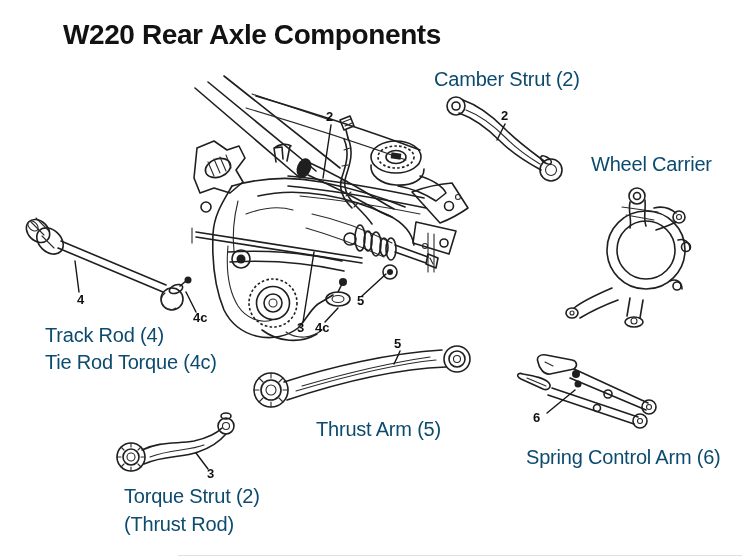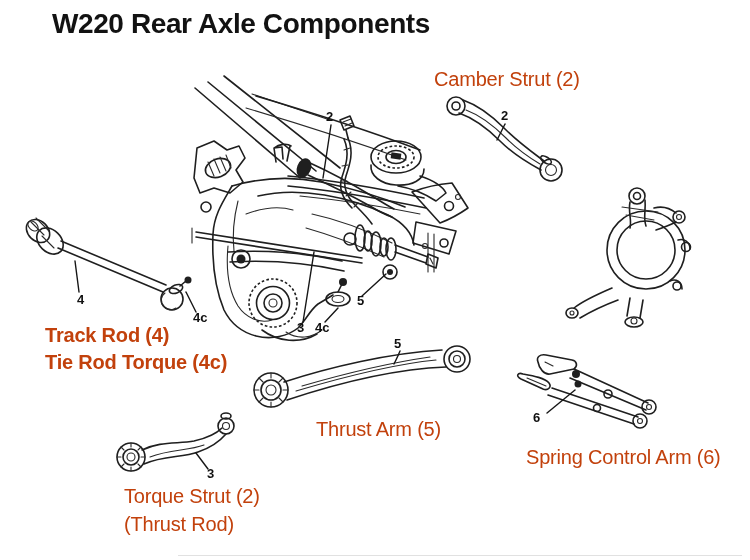--- a/index.html
+++ b/index.html
@@ -1,31 +1,31 @@
 <!DOCTYPE html>
 <html><head>
 <meta charset="utf-8">
 <style>
   html,body { margin:0; padding:0; background:#ffffff; }
   .canvas {
     position:relative; width:750px; height:560px; background:#ffffff;
     font-family:"Liberation Sans", sans-serif; overflow:hidden;
   }
   .title {
-    position:absolute; left:52px; top:8px; margin:0;
+    position:absolute; left:52px; top:8px; margin:11px;
     font-size:28px; font-weight:700; color:#121212; letter-spacing:-0.4px;
     white-space:nowrap;
   }
   .lbl {
-    position:absolute; font-size:20px; font-weight:400; color:#c2410c;
+    position:absolute; font-size:20px; font-weight:400; color:#0c4a6e;
     white-space:nowrap; letter-spacing:-0.2px;
   }
   .lbl-camber { left:434px; top:68px; }
   .lbl-wheel  { left:591px; top:153px; }
-  .lbl-track  { left:45px;  top:322px; line-height:27px;font-weight:bold; }
+  .lbl-track  { left:45px;  top:322px; line-height:27px; }
   .lbl-thrust { left:316px; top:418px; }
   .lbl-spring { left:526px; top:446px;text-align:right; }
   .lbl-torque { left:124px; top:482px; line-height:28px; }
   svg.art { position:absolute; left:0; top:0; }
   .ink   { stroke:#1f1f1f; fill:none; stroke-width:1.6; stroke-linecap:round; stroke-linejoin:round; }
   .thin  { stroke:#2a2a2a; fill:none; stroke-width:1.1; stroke-linecap:round; }
   .lead  { stroke:#161616; fill:none; stroke-width:1.4; stroke-linecap:round; }
   .dark  { fill:#1f1f1f; stroke:none; }
   .knurl { stroke:#1f1f1f; fill:none; stroke-width:1.6; stroke-dasharray:2.6,2.2; }
   .num   { font-family:"Liberation Sans", sans-serif; font-size:13px; font-weight:700; fill:#111111; }
@@ -243,20 +243,21 @@
       <text class="num" x="77" y="304">4</text>
       <text class="num" x="193" y="322">4c</text>
       <text class="num" x="315" y="332">4c</text>
       <text class="num" x="357" y="305">5</text>
       <text class="num" x="394" y="348">5</text>
       <text class="num" x="533" y="422">6</text>
     </g>
   </svg>
 
   <div class="lbl lbl-camber">Camber Strut (2)</div>
+  <div class="lbl lbl-wheel">Wheel Carrier</div>
 
   <div class="lbl lbl-track">
     <div>Track Rod (4)</div>
     <div>Tie Rod Torque (4c)</div>
   </div>
 
   <div class="lbl lbl-thrust">Thrust Arm (5)</div>
   <div class="lbl lbl-spring">Spring Control Arm (6)</div>
 
   <div class="lbl lbl-torque">

